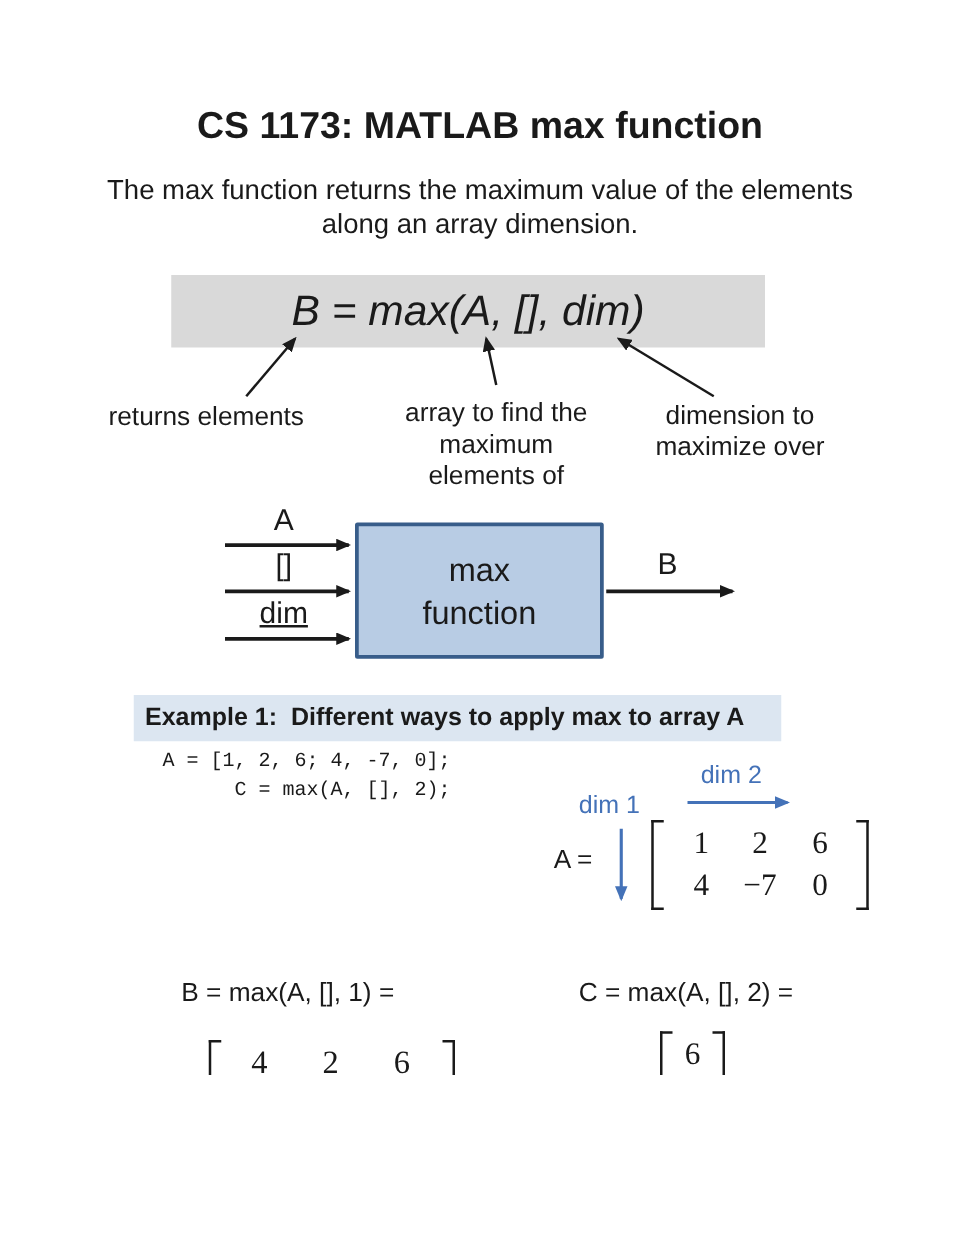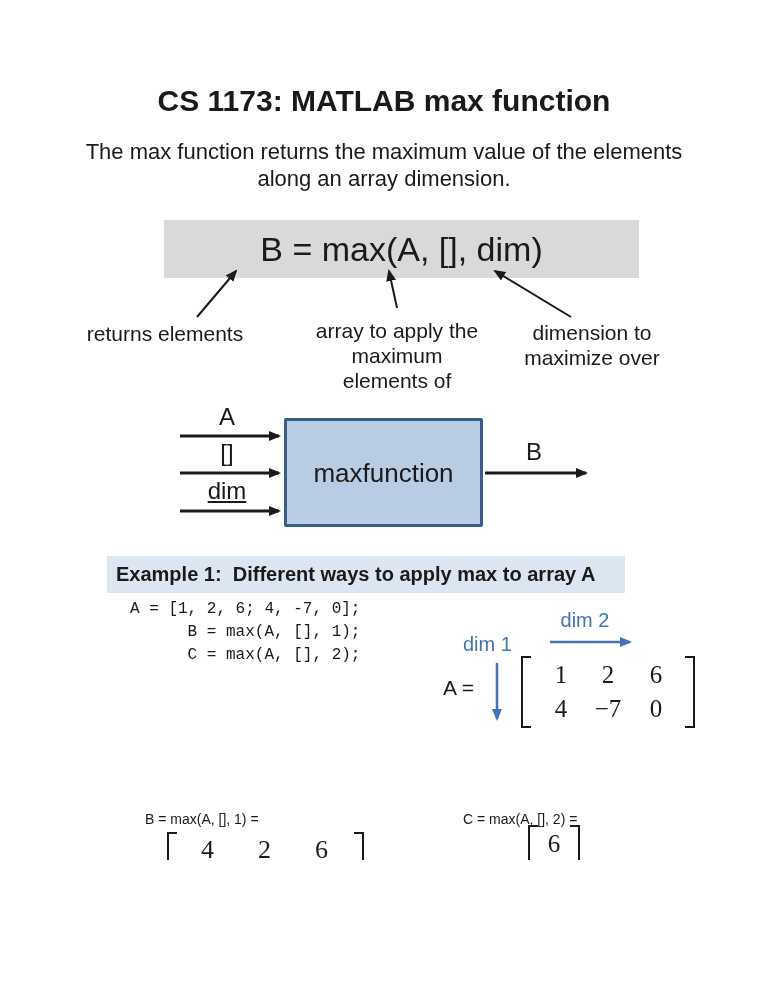--- a/index.html
+++ b/index.html
@@ -8,36 +8,36 @@
     font-family:"Liberation Sans",sans-serif;color:#1a1a1a;overflow:hidden;
   }
   .arrows-layer{position:absolute;left:0;top:0;width:768px;height:994px;pointer-events:none;}
 
   .title{position:absolute;left:0;top:84px;width:768px;text-align:center;
     font-size:30px;font-weight:bold;letter-spacing:0px;}
   .subtitle{position:absolute;width:768px;text-align:center;font-size:22px;}
   .subtitle.l1{top:139px;}
   .subtitle.l2{top:166px;}
 
-  .formula-box{position:absolute;left:164px;top:220px;width:475px;height:58px;
-    background:var(--formula_bg,#d9d9d9);display:flex;align-items:center;justify-content:center;}
+  .formula-box{position:absolute;left:137px;top:220px;width:475px;height:58px;
+    background:var(--formula_bg,#d9d9d9);display:flex;align-items:center;justify-content:center;font-style:italic;}
   .formula-box span{font-size:34px;}
 
   .callout{position:absolute;font-size:21px;line-height:25px;text-align:center;}
   .callout-b{left:65px;top:321px;width:200px;}
   .callout-a{left:307px;top:318px;width:180px;}
   .callout-dim{left:502px;top:320px;width:180px;}
 
   .in-label{position:absolute;width:70px;text-align:center;font-size:24px;}
   .in-a{left:192px;top:403px;}
   .in-empty{left:192px;top:439px;}
   .in-dim{left:192px;top:477px;text-decoration:underline;}
   .func-box{position:absolute;left:284px;top:418px;width:199px;height:109px;
     background:var(--box_fill,#b8cce4);border:3px solid var(--box_border,#385d8a);
-    box-sizing:border-box;display:flex;flex-direction:row;align-items:center;justify-content:center;
+    box-sizing:border-box;display:flex;flex-direction:column;align-items:center;justify-content:center;
     font-size:26px;line-height:34px;border-radius:2px;}
   .out-label{position:absolute;left:504px;top:438px;width:60px;text-align:center;font-size:24px;}
 
   .example-header{position:absolute;left:107px;top:556px;width:518px;height:37px;
     background:var(--header_bg,#dce6f1);display:flex;align-items:center;}
   .example-header span{font-size:20px;font-weight:bold;padding-left:9px;white-space:pre;}
 
   .code-block{position:absolute;left:130px;top:598px;text-align:right;}
   .code-line{font-family:"Liberation Mono","DejaVu Sans Mono",monospace;
     font-size:16px;line-height:23px;white-space:pre;}
@@ -50,21 +50,21 @@
   .serif{font-family:"Liberation Serif","DejaVu Serif",serif;}
   .matrix{position:absolute;display:flex;align-items:stretch;}
   .bracket{width:8px;}
   .bracket.bl{border-left:2px solid #1a1a1a;border-top:2px solid #1a1a1a;border-bottom:2px solid #1a1a1a;}
   .bracket.br{border-right:2px solid #1a1a1a;border-top:2px solid #1a1a1a;border-bottom:2px solid #1a1a1a;}
   .matrix-a{left:521px;top:656px;height:72px;}
   .matrix-a .mgrid{display:grid;grid-template-columns:44px 50px 46px;
     align-content:space-around;padding:2px 6px 2px 8px;}
   .matrix-a .cell{text-align:center;font-size:25px;line-height:30px;}
 
-  .res-expr{position:absolute;font-size:14px;margin-top:28px;}
+  .res-expr{position:absolute;font-size:21px;}
   .b-expr{left:145px;top:783px;}
   .c-expr{left:463px;top:783px;}
 
   .row-vec{left:167px;top:834px;height:32px;align-items:center;}
   .row-vec .cells{display:flex;padding:0 4px 0 2px;}
   .row-vec .cell{width:57px;text-align:center;font-size:26px;}
   .row-vec .bracket{height:32px;}
 
   .col-vec{left:528px;top:825px;height:72px;}
   .col-vec .cells{display:flex;flex-direction:column;justify-content:space-around;padding:1px 5px;}
@@ -101,21 +101,21 @@
     <line x1="180" y1="473" x2="279" y2="473" stroke="#1a1a1a" stroke-width="3" marker-end="url(#mk-black)"></line>
     <line x1="180" y1="511" x2="279" y2="511" stroke="#1a1a1a" stroke-width="3" marker-end="url(#mk-black)"></line>
     <line x1="485" y1="473" x2="586" y2="473" stroke="#1a1a1a" stroke-width="3" marker-end="url(#mk-black)"></line>
 
     <line x1="550" y1="642" x2="630" y2="642" style="stroke:var(--accent_blue,#4472b8)" stroke-width="2.5" marker-end="url(#mk-blue)"></line>
     <line x1="497" y1="663" x2="497" y2="719" style="stroke:var(--accent_blue,#4472b8)" stroke-width="2.5" marker-end="url(#mk-blue)"></line>
   </svg>
 
   <div class="callout callout-b">returns elements</div>
   <div class="callout callout-a">
-    <div>array to apply the</div>
+    <div>array to find the</div>
     <div>maximum</div>
     <div>elements of</div>
   </div>
   <div class="callout callout-dim">
     <div>dimension to</div>
     <div>maximize over</div>
   </div>
 
   <div class="in-label in-a">A</div>
   <div class="in-label in-empty">[]</div>
@@ -125,21 +125,20 @@
     <div>function</div>
   </div>
   <div class="out-label">B</div>
 
   <div class="example-header">
     <span>Example 1:  Different ways to apply max to array A</span>
   </div>
 
   <div class="code-block">
     <div class="code-line">A = [1, 2, 6; 4, -7, 0];</div>
-    <div class="code-line">B = max(A, [], 1);</div>
     <div class="code-line">C = max(A, [], 2);</div>
   </div>
 
   <div class="dim2-label blue-text">dim 2</div>
   <div class="dim1-label blue-text">dim 1</div>
   <div class="a-eq">A =</div>
 
   <div class="matrix matrix-a serif">
     <div class="bracket bl"></div>
     <div class="mgrid">

